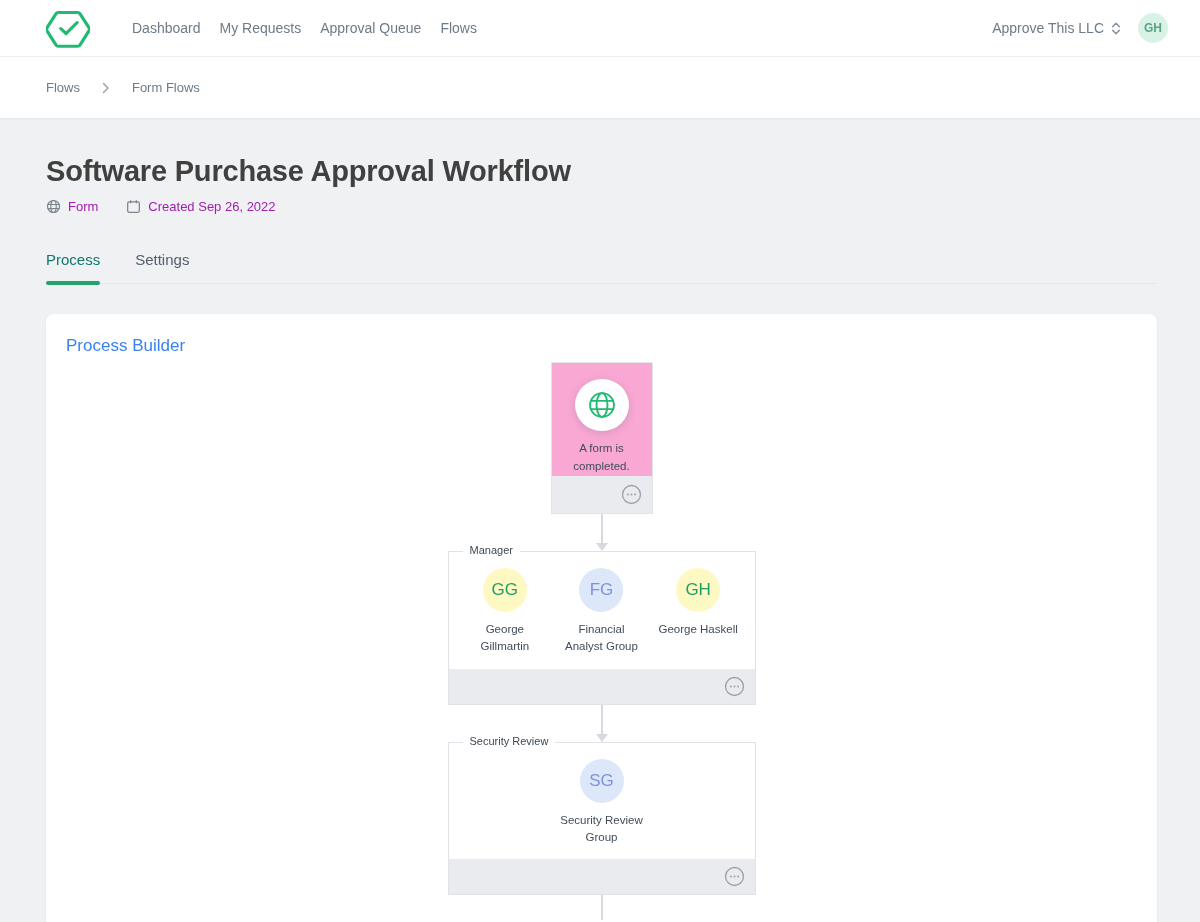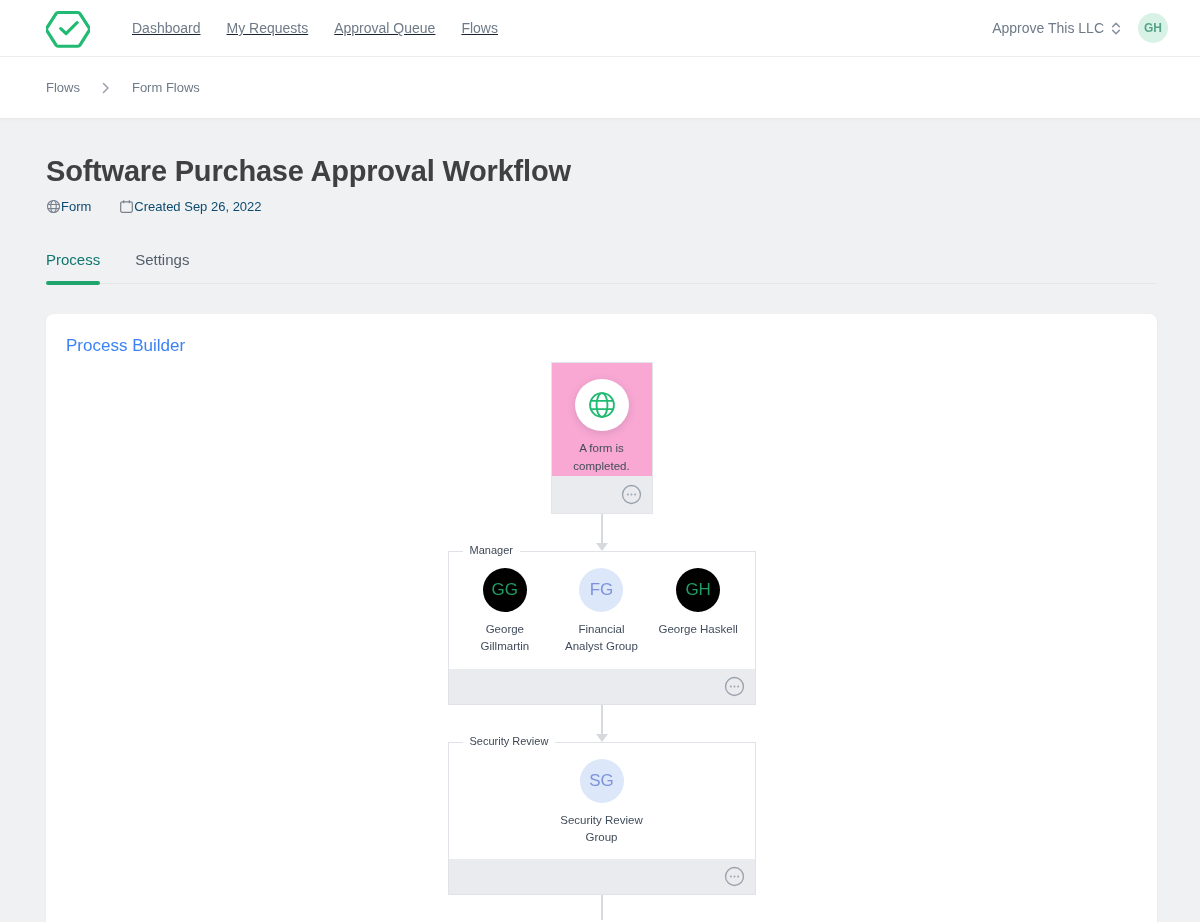--- a/index.html
+++ b/index.html
@@ -9,21 +9,21 @@
     background:#f0f1f3;
     color:#1a2433;
   }
 
   
   .navbar {
     height:57px; background:#fff; border-bottom:1px solid #ebedef;
     display:flex; align-items:center; padding:0 32px 0 46px;
   }
   .logo { width:44px; height:42px; display:flex; align-items:center; }
-  .nav-links { display:flex; gap:26px; margin-left:42px;text-decoration:underline; }
+  .nav-links { display:flex; gap:19px; margin-left:42px; }
   .nav-link { font-size:14px; color:#6e7a87; text-decoration:none; cursor:pointer; }
   .nav-right { margin-left:auto; display:flex; align-items:center; gap:16px; }
   .account-switch { display:flex; align-items:flex-end; gap:6px; font-size:14px; color:#6e7a87; cursor:pointer; }
   .avatar-sm {
     width:30px; height:30px; border-radius:50%;
     background:#d9f2e6; color:#55a487; font-size:12px; font-weight:700;
     display:flex; align-items:center; justify-content:center; cursor:pointer;
   }
 
   
@@ -32,21 +32,21 @@
     padding-left:46px; border-bottom:1px solid #e7e9eb;
     box-shadow:0 1px 2px rgba(20,30,40,.03);
   }
   .crumb { font-size:13px; color:#6e7a87; cursor:pointer; }
   .crumb-sep { margin:0 22px; display:flex; align-items:center; }
 
   
   .main { padding:0 43px 0 46px; }
   .page-title { margin-top:36px; font-size:29px; font-weight:700; color:#404040; letter-spacing:-.2px; }
   .meta-row { margin-top:11px; display:flex; align-items:center; gap:28px; }
-  .meta-item { display:flex; align-items:center; font-size:13px; color:#0c4a6e; }
+  .meta-item { display:flex; align-items:center; gap:7px; font-size:13px; color:#a21caf; }
 
   
   .tabs { margin-top:37px; display:flex; gap:35px; border-bottom:1px solid #e5e7e9; }
   .tab { font-size:15px; color:#525e6b; padding-bottom:15px; position:relative; cursor:pointer; }
   .tab.active { color:#0f766e; }
   .tab.active::after {
     content:""; position:absolute; left:0; right:0; bottom:-2px;
     height:4px; border-radius:2px; background:#1fa56c;
   }
 
@@ -93,21 +93,21 @@
     position:absolute; top:-8px; left:14px; background:#fff;
     padding:0 7px; font-size:11px; color:#3e4855;
   }
   .step-body { display:flex; justify-content:space-around; padding:16px 8px 13px; }
   .approver { display:flex; flex-direction:column; align-items:center; width:96px; }
   .avatar-lg {
     width:44px; height:44px; border-radius:50%;
     display:flex; align-items:center; justify-content:center;
     font-size:17px; font-weight:500;
   }
-  .avatar-lg.green { background:#000000; color:#219d63; }
+  .avatar-lg.green { background:#fef9c3; color:#219d63; }
   .avatar-lg.blue  { background:#dce7fa; color:#7e92da; }
   .approver-name {
     margin-top:9px; width:84px; font-size:11.5px; line-height:1.5;
     color:#414c5b; text-align:center;
   }
   .step-footer {
     height:35px; background:#e9ebee; display:flex; align-items:center;
     justify-content:flex-end; padding-right:10px;
   }
 </style>

